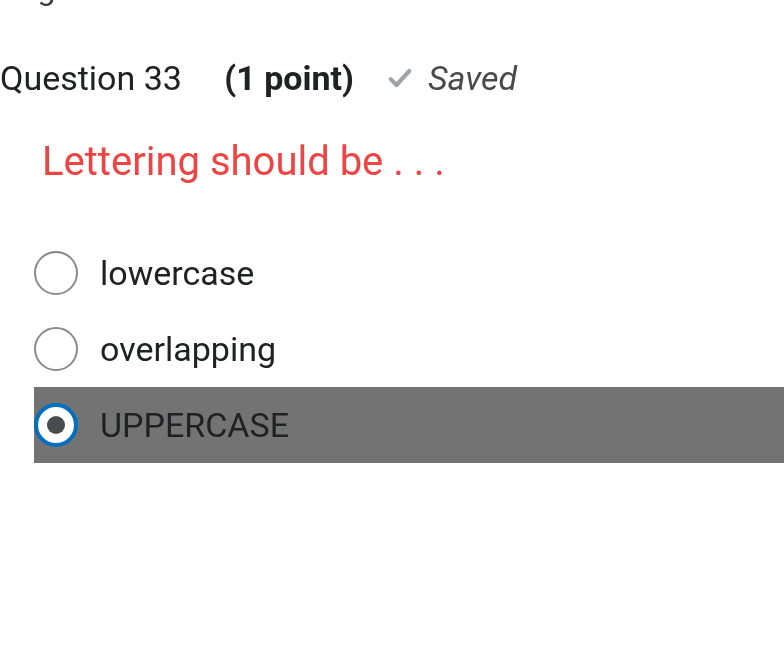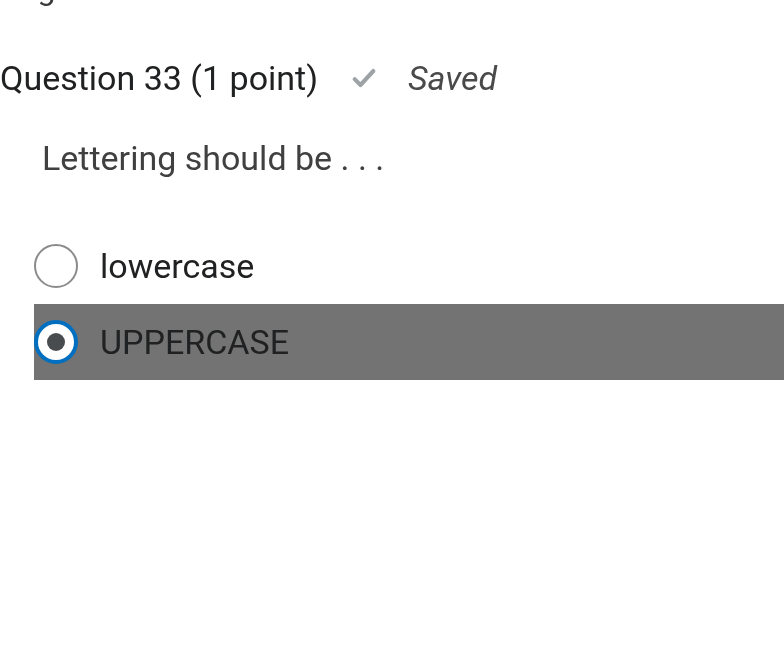--- a/index.html
+++ b/index.html
@@ -28,40 +28,41 @@
       padding: 40px 0 30px 0;
     }
     .question-title {
       font-size: 34px;
       color: #202122;
     }
     .question-title .bold {
       font-weight: 400;
     }
     .question-title .points {
-      font-weight: 400;
+      font-weight: 700;
+      margin-left: 34px;
     }
     .saved-indicator {
       display: flex;
       align-items: center;
-      gap: 30px;
+      gap: 14px;
     }
     .checkmark {
       width: 28px;
       height: 28px;
       flex-shrink: 0;
     }
     .saved-text {
       font-size: 34px;
       font-style: italic;
       color: #4a4a4a;
     }
     .question-text {
-      font-size: 34px;
-      color: #404040;
+      font-size: 40px;
+      color: #ef4444;
       padding: 10px 16px 50px 42px;
     }
     .options {
       padding-left: 34px;
     }
     .option-row {
       display: flex;
       align-items: center;
       gap: 22px;
       padding: 16px 0 16px 0;
@@ -119,20 +120,24 @@
 
 <div class="question-text">Lettering should be . . .</div>
 
 <div class="options">
 
   <div class="option-row">
     <div class="radio"></div>
     <span class="option-label">lowercase</span>
   </div>
 
+  <div class="option-row">
+    <div class="radio"></div>
+    <span class="option-label">overlapping</span>
+  </div>
 
   <div class="option-row selected">
     <div class="radio">
       <div class="radio-dot"></div>
     </div>
     <span class="option-label">UPPERCASE</span>
   </div>
 
 
 </div>

